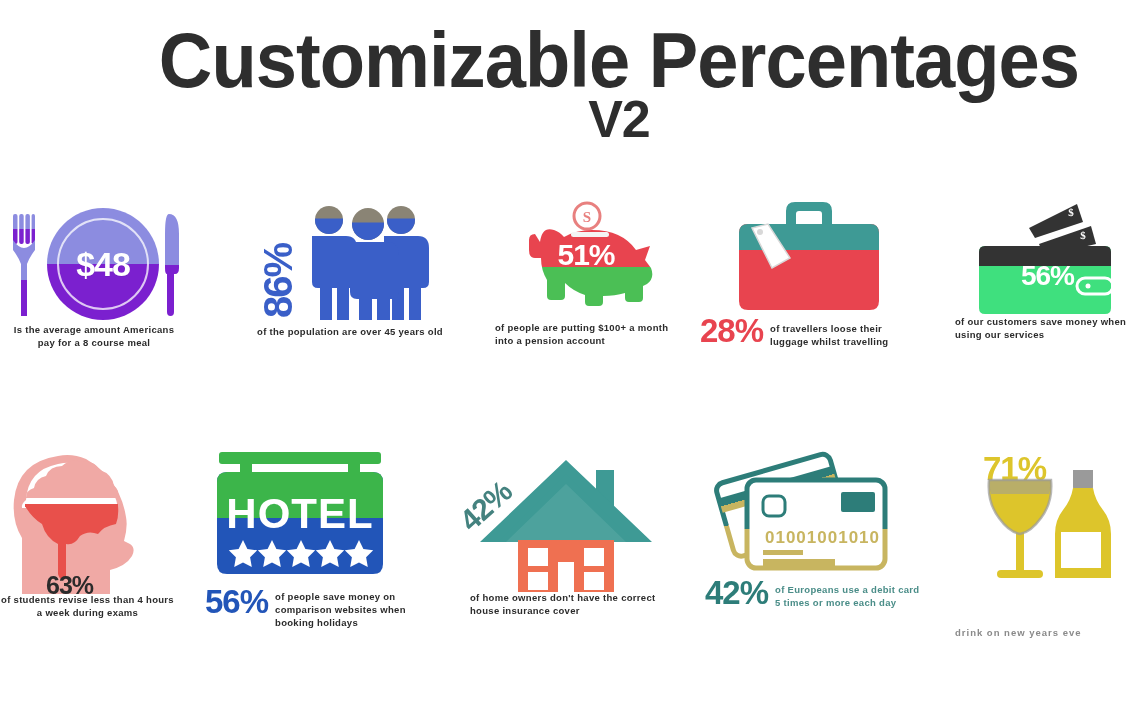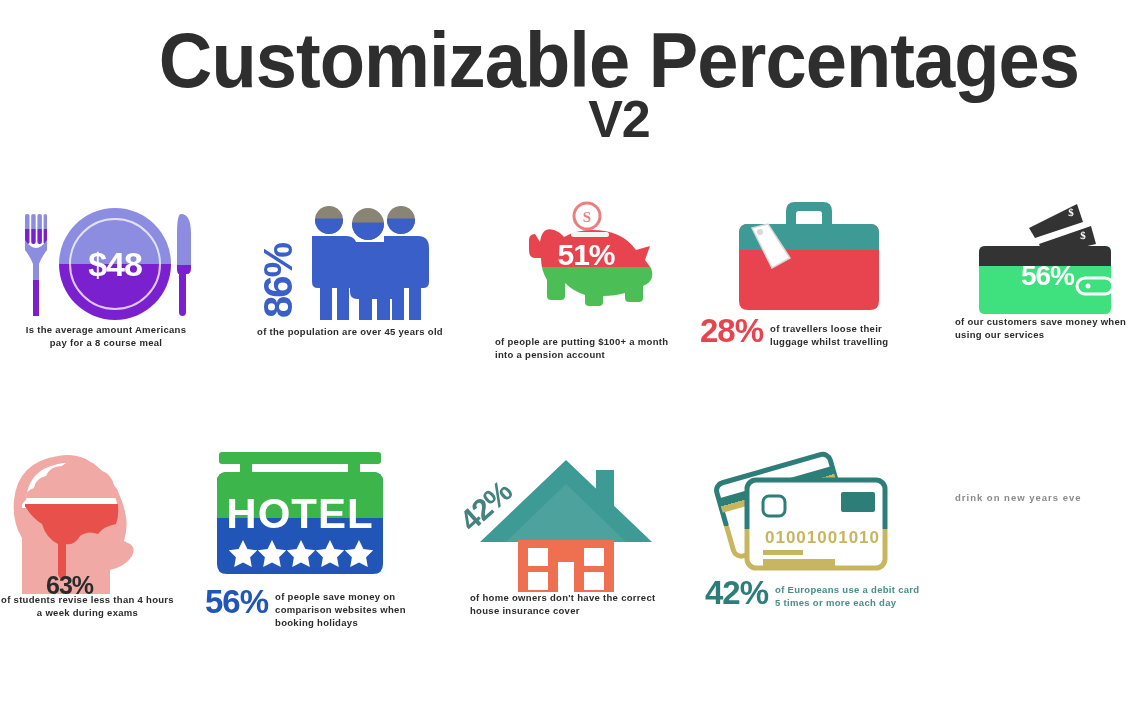--- a/index.html
+++ b/index.html
@@ -30,21 +30,21 @@
   .art{position:relative;}
   .cap{
     font-size:9.5px;font-weight:bold;line-height:1.35;
     color:#2b2b2b;letter-spacing:0.3px;
   }
   .pct-inline{
     font-weight:bold;letter-spacing:-1px;line-height:1;
   }
 
   
-  #c1{left:16px;top:200px;width:190px;height:150px;}
+  #c1{left:4px;top:200px;width:190px;height:150px;}
   #c1 .art{width:180px;height:120px;margin:0 auto;}
   .plate-outer{
     position:absolute;left:38px;top:8px;width:112px;height:112px;border-radius:50%;
     background:linear-gradient(to bottom,#8c8ce0 0 50%,#7b20cf 50% 100%);
   }
   .plate-ring{
     position:absolute;left:48px;top:18px;width:92px;height:92px;border-radius:50%;
     border:2px solid rgba(255,255,255,.75);box-sizing:border-box;
   }
   .plate-val{
@@ -215,21 +215,21 @@
           <circle cx="92" cy="16" r="13" fill="none" stroke="#e8807f" stroke-width="3"></circle>
           <text x="92" y="22" font-size="15" font-weight="bold" fill="#e8807f" text-anchor="middle" font-family="Liberation Serif, serif">S</text>
         </g>
 
         <path d="M45 42 q2 -16 14 -12 q6 2 10 7 q12 -7 28 -7 q30 0 44 20 l14 -4 l-5 14 l6 8 q4 10 -4 16 l-4 2 l0 12 q0 4 -4 4 l-10 0 q-4 0 -4 -4 l0 -5 q-10 3 -22 3 l0 6 q0 4 -4 4 l-10 0 q-4 0 -4 -4 l0 -7 q-12 -4 -20 -12 l0 13 q0 4 -4 4 l-10 0 q-4 0 -4 -4 l0 -16 q-6 -10 -6 -22 l-6 0 q-6 0 -6 -8 l0 -10 q0 -6 6 -6 z" fill="url(#pig)"></path>
 
         <rect x="76" y="32" width="38" height="5" rx="2.5" fill="#f4f4f4"></rect>
       </svg>
       <div class="piggy-val">51%</div>
     </div>
-    <div class="cap" style="width:190px;margin-top:16px;">of people are putting $100+ a month into a pension account</div>
+    <div class="cap" style="width:190px;margin-top:2px;">of people are putting $100+ a month into a pension account</div>
   </div>
 
   <div class="cell" id="c4">
     <div class="art">
       <svg width="215" height="118" viewBox="0 0 215 118">
         <path d="M95 4 l28 0 q9 0 9 9 l0 14 l-10 0 l0 -11 q0 -3 -3 -3 l-20 0 q-3 0 -3 3 l0 11 l-10 0 l0 -14 q0 -9 9 -9z" fill="#3e9a95"></path>
         <path d="M48 26 l122 0 q9 0 9 9 l0 68 q0 9 -9 9 l-122 0 q-9 0 -9 -9 l0 -68 q0 -9 9 -9z" fill="#e8444f"></path>
         <path d="M48 26 l122 0 q9 0 9 9 l0 17 l-140 0 l0 -17 q0 -9 9 -9z" fill="#3e9a95"></path>
 
         <g>
@@ -366,16 +366,35 @@
         </g>
       </svg>
     </div>
     <div class="row-pct" style="margin-top:-2px;">
       <div class="pct-inline" style="font-size:33px;color:#2d7d79;">42%</div>
       <div class="cap" style="width:150px;padding-top:8px;color:#4a8d88;">of Europeans use a debit card 5 times or more each day</div>
     </div>
   </div>
 
   <div class="cell" id="c10">
+    <div class="art">
+      <div class="drink-pct">71%</div>
+      <svg width="190" height="135" viewBox="0 0 190 135" style="position:absolute;left:0;top:22px;">
+
+        <g>
+          <path d="M34 10 l62 0 q2 22 -10 38 q-10 14 -21 16 q-11 -2 -21 -16 q-12 -16 -10 -38z" fill="#ddc52b"></path>
+          <path d="M34 10 l62 0 q0 8 -2 14 l-58 0 q-2 -6 -2 -14z" fill="#9a9a9a" opacity="0.55"></path>
+          <rect x="61" y="62" width="8" height="40" fill="#ddc52b"></rect>
+          <rect x="42" y="100" width="46" height="8" rx="4" fill="#ddc52b"></rect>
+          <path d="M34 10 l62 0 q2 22 -10 38 q-10 14 -21 16 q-11 -2 -21 -16 q-12 -16 -10 -38z" fill="none" stroke="#9a9a9a" stroke-width="2.5" opacity="0.7"></path>
+        </g>
+
+        <g>
+          <rect x="118" y="-14" width="20" height="34" rx="3" fill="#9a9a9a"></rect>
+          <path d="M118 18 l20 0 q2 12 10 22 q8 10 8 24 l0 44 l-56 0 l0 -44 q0 -14 8 -24 q8 -10 10 -22z" fill="#ddc52b"></path>
+          <rect x="106" y="62" width="40" height="36" fill="#ffffff"></rect>
+        </g>
+      </svg>
+    </div>
     <div class="cap cap-gray" style="width:200px;margin-top:44px;letter-spacing:1px;">drink on new years eve</div>
   </div>
 
 </div>
 
 </body></html>

